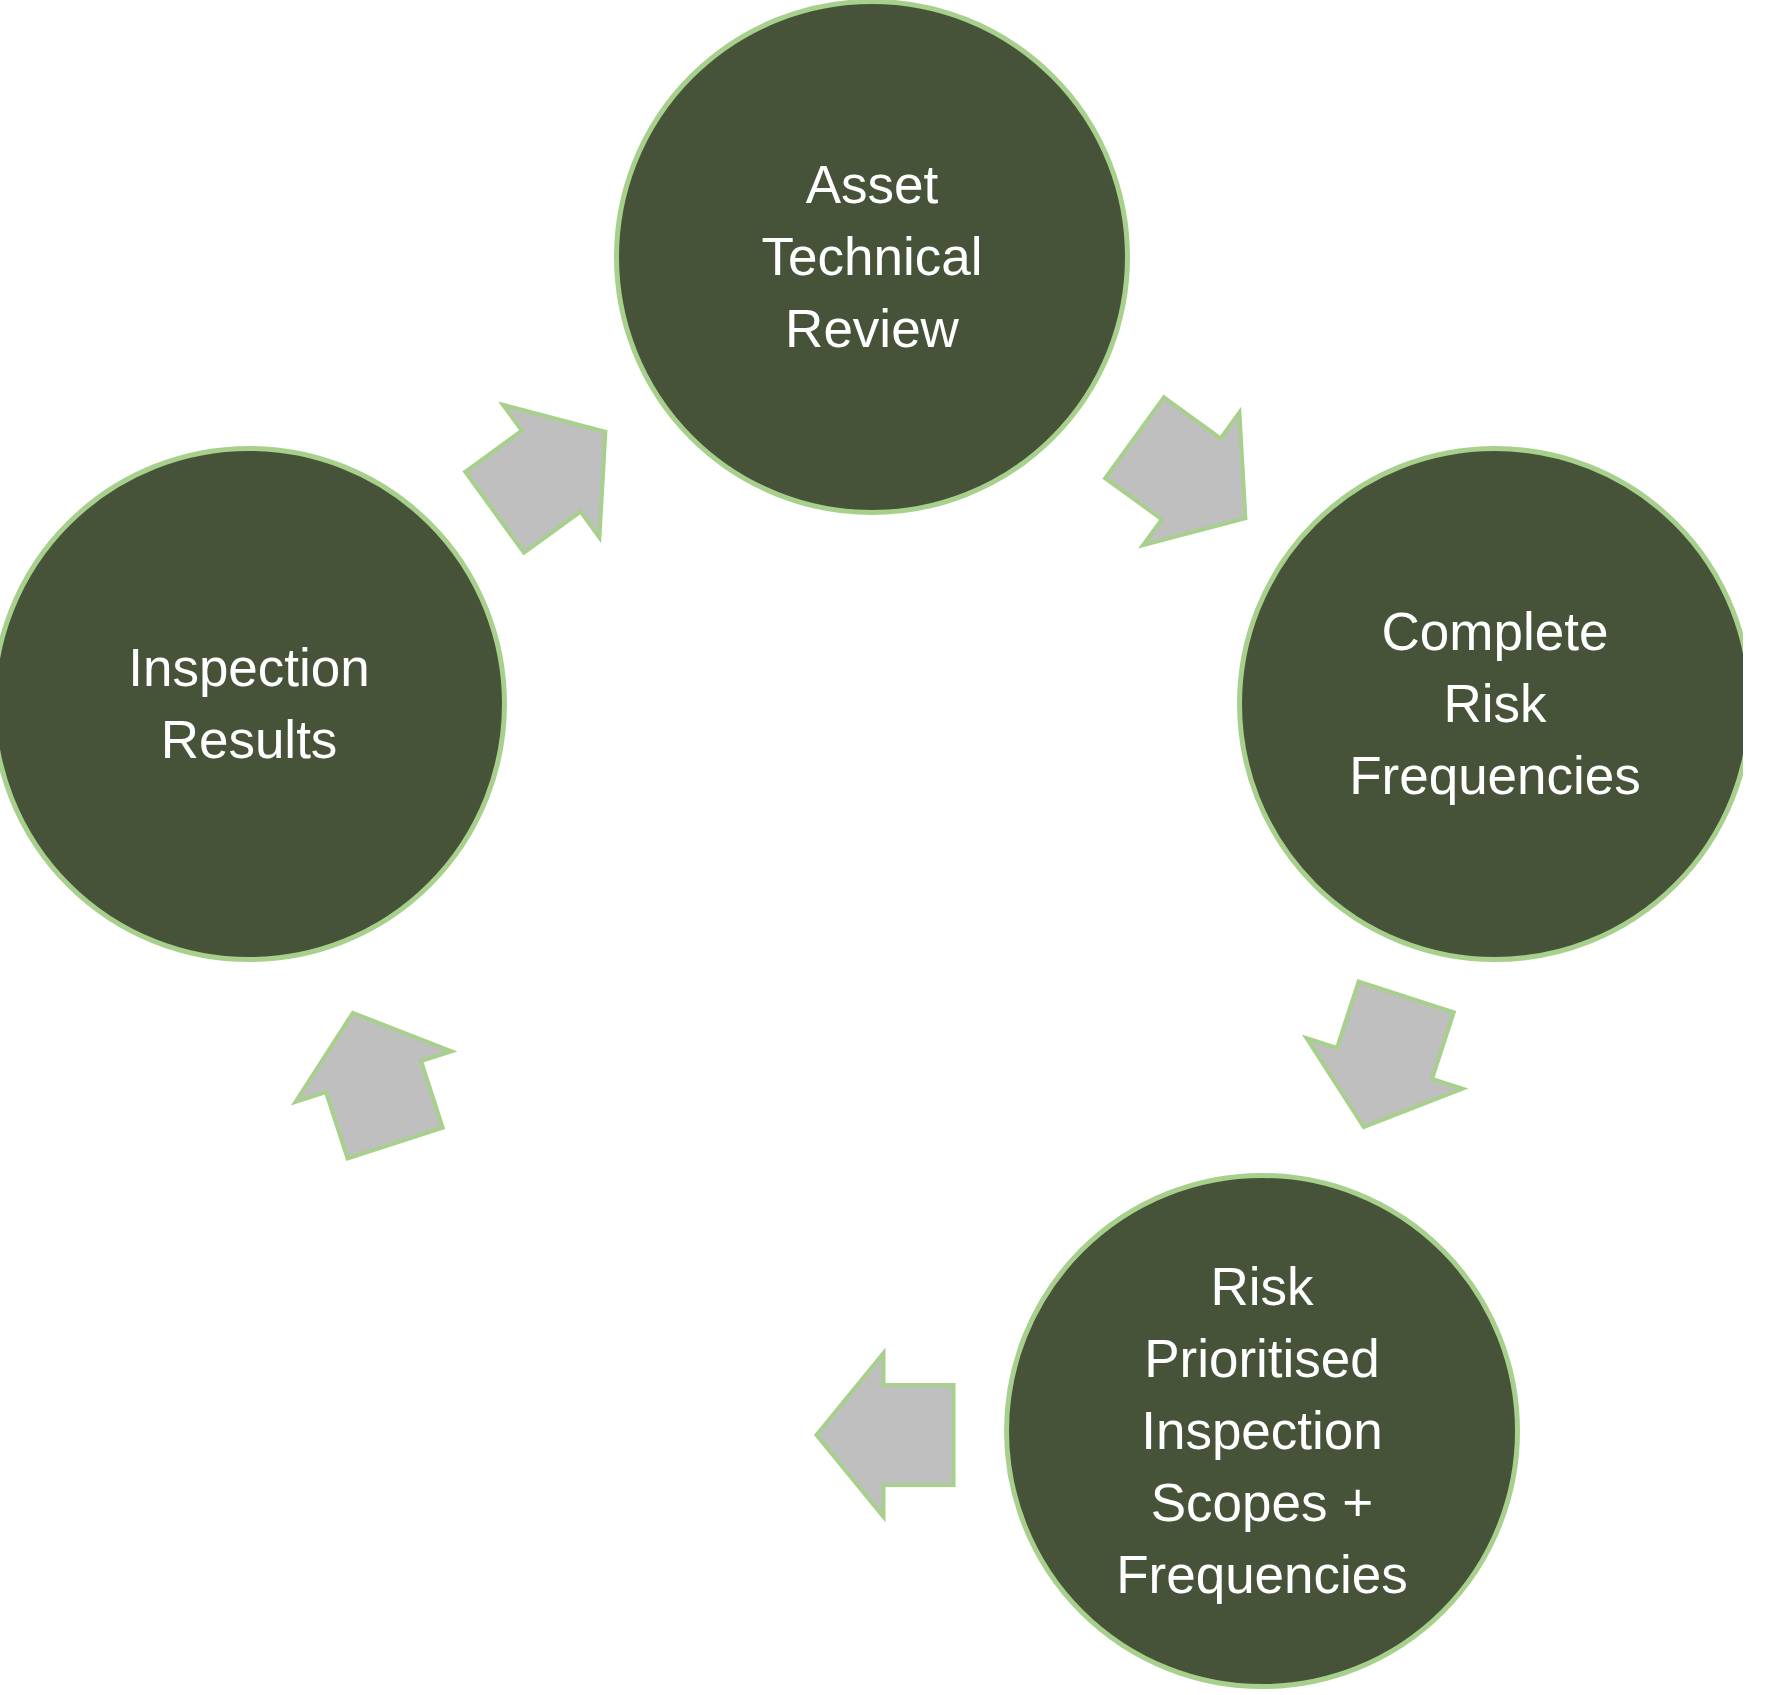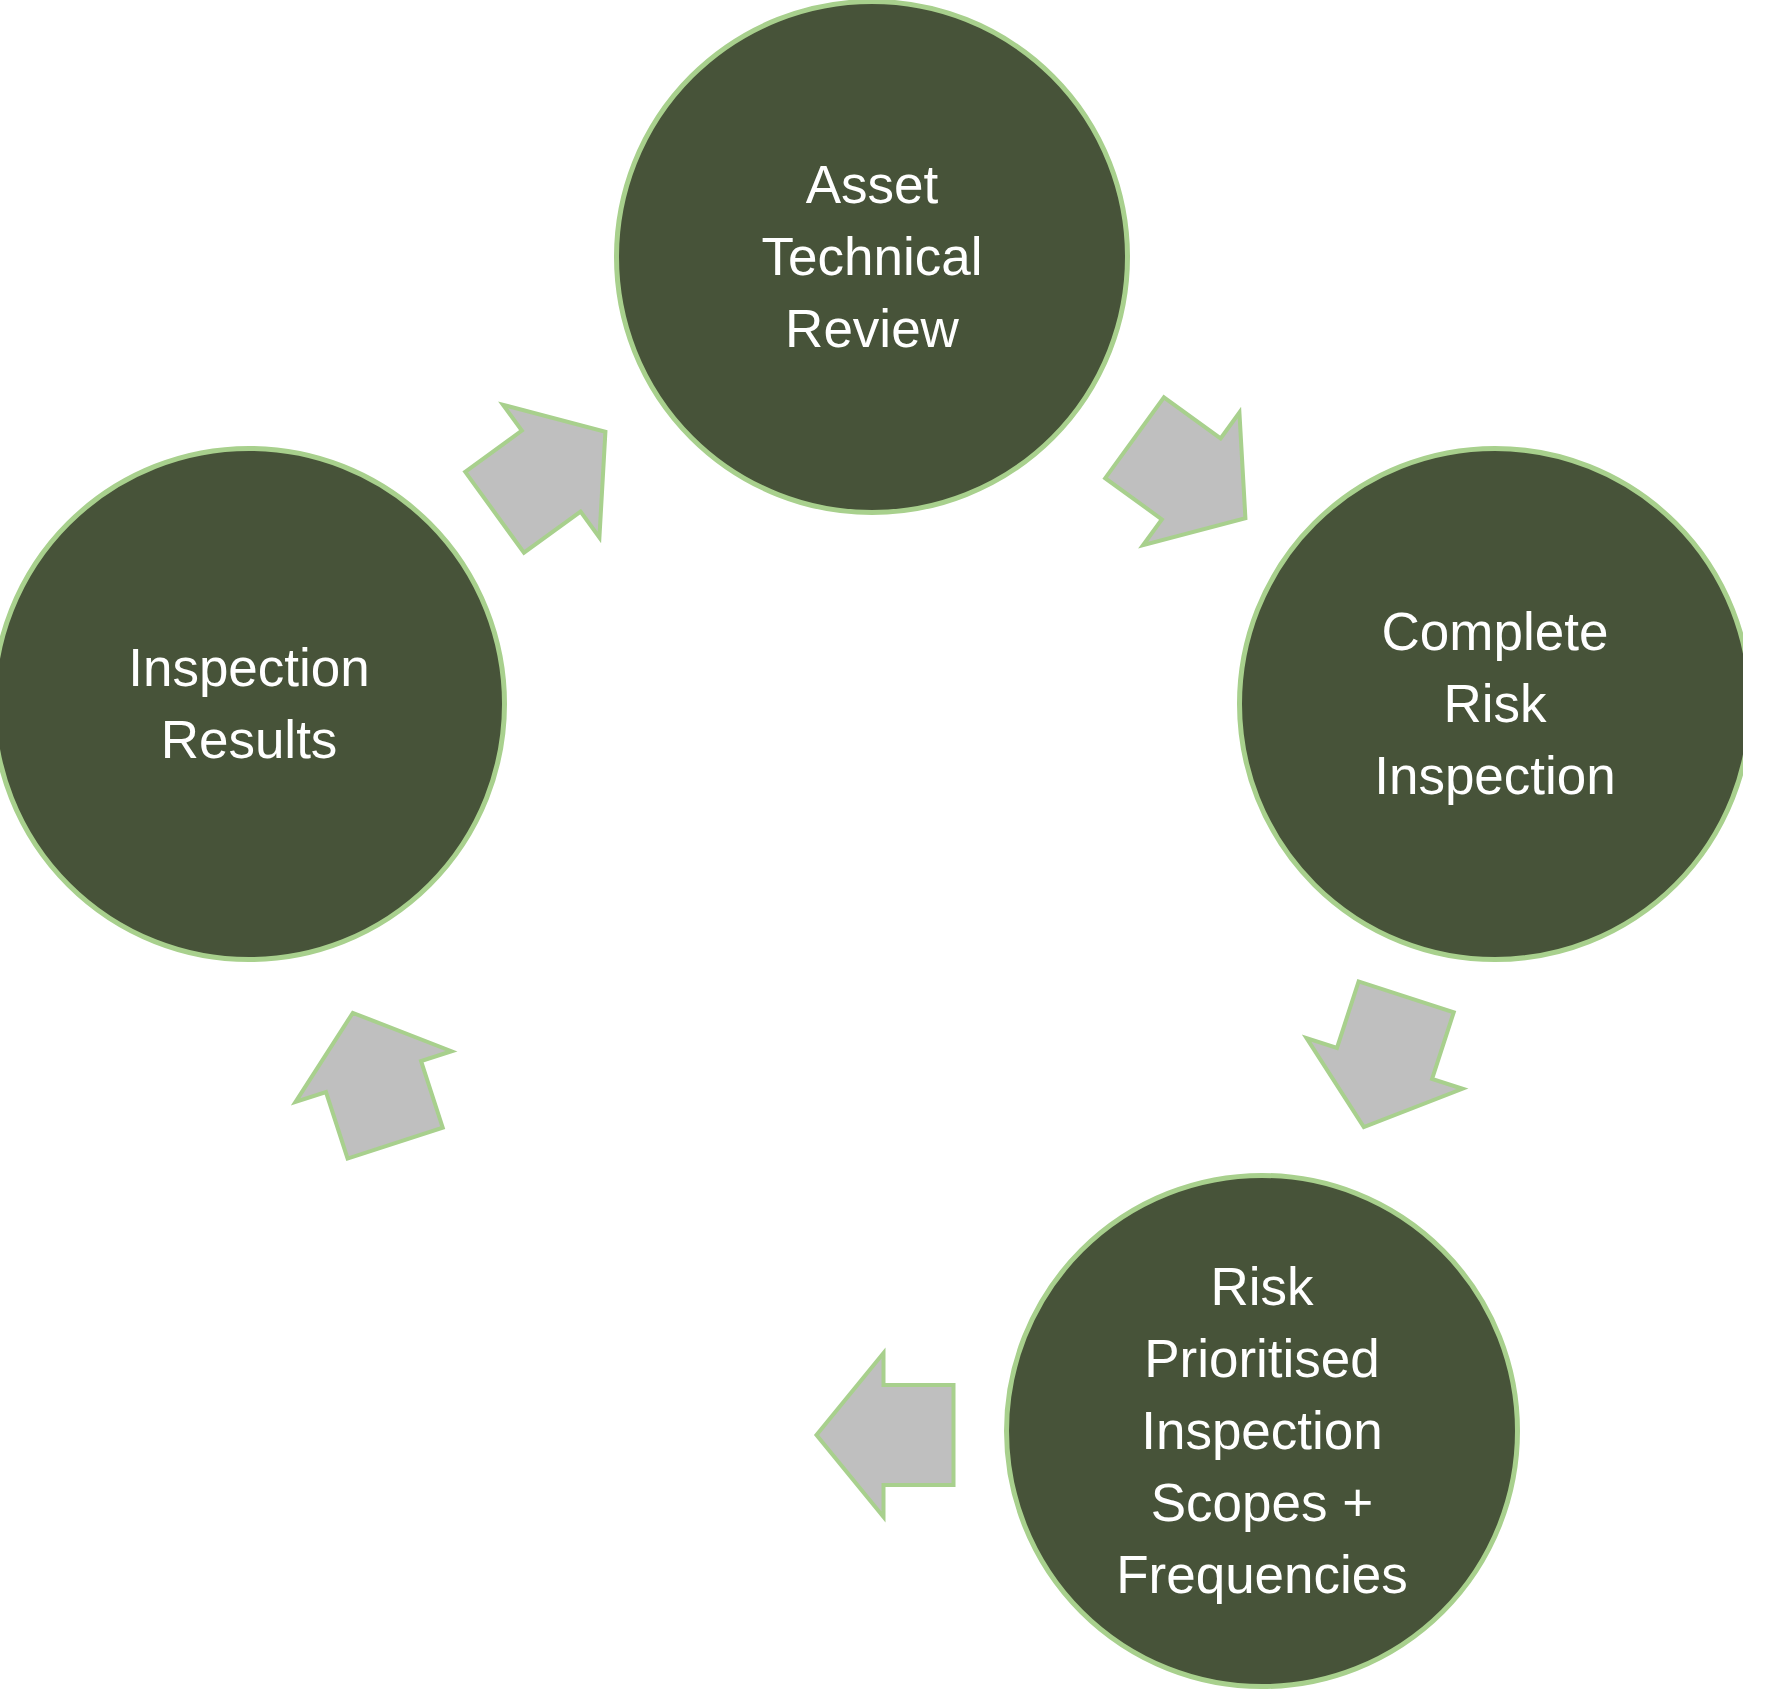--- a/index.html
+++ b/index.html
@@ -75,21 +75,21 @@
 
   <div class="step pos-top">
     <div class="step-label">Asset
 Technical
 Review</div>
   </div>
 
   <div class="step pos-right">
     <div class="step-label">Complete
 Risk
-Inspection</div>
+Frequencies</div>
   </div>
 
   <div class="step pos-bottom-right">
     <div class="step-label">Risk
 Prioritised
 Inspection
 Scopes +
 Frequencies</div>
   </div>
 

